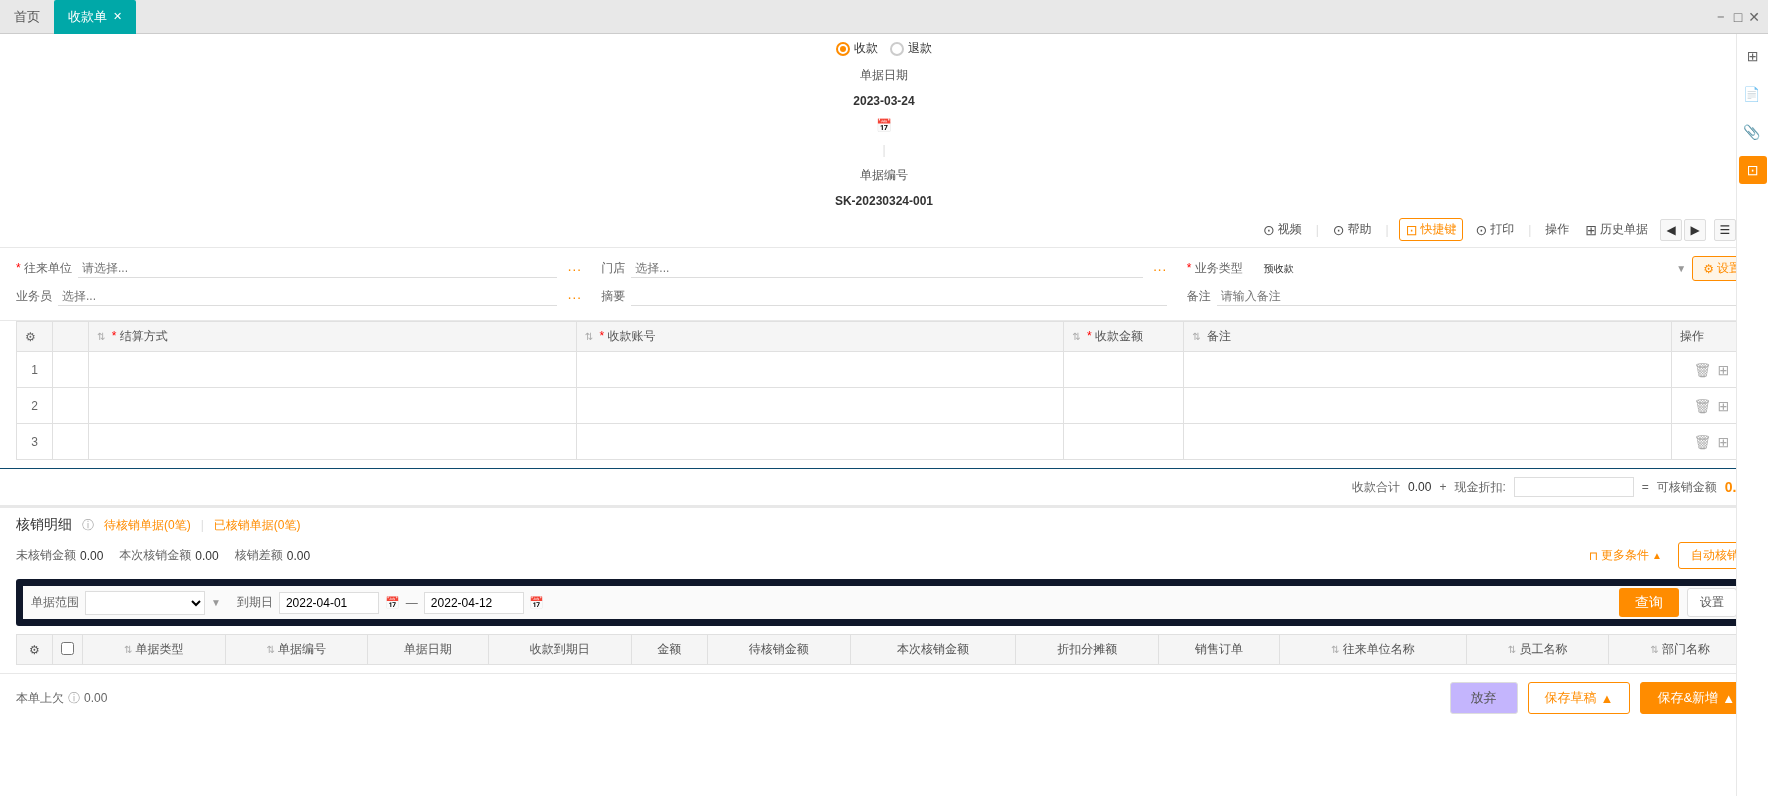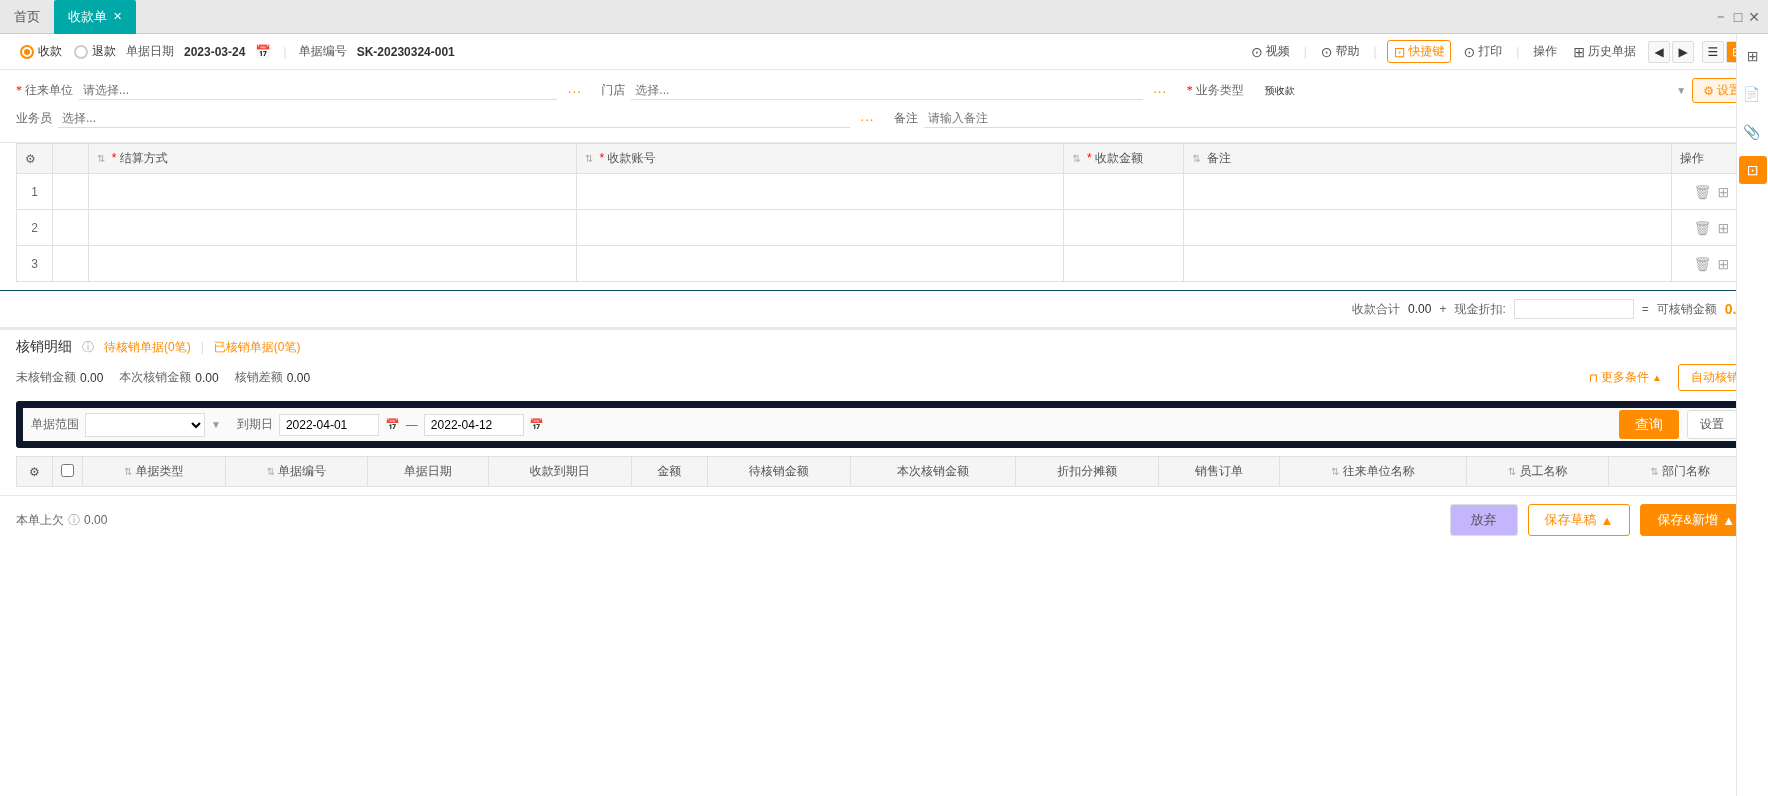--- a/index.html
+++ b/index.html
@@ -11,21 +11,21 @@
     .tab-item.active { background: #00a8a8; color: #fff; border-radius: 2px 2px 0 0; }
     .tab-item .tab-close { margin-left: 6px; font-size: 11px; cursor: pointer; }
     .tab-spacer { flex: 1; }
     .tab-controls { display: flex; align-items: center; padding-right: 8px; gap: 6px; }
     .tab-controls span { font-size: 14px; cursor: pointer; color: #666; }
 
     
     .main { background: #fff; height: calc(796px - 34px); overflow-y: auto; display: flex; flex-direction: column; }
 
     
-    .toolbar-row { display: flex; align-items: center; padding: 6px 20px; background: #fff; border-bottom: 1px solid #e8e8e8; gap: 10px; }
+    .toolbar-row { display: flex; align-items: center; padding: 6px 8px; background: #fff; border-bottom: 1px solid #e8e8e8; gap: 10px; flex-direction: column; }
     .radio-group { display: flex; align-items: center; gap: 12px; }
     .radio-item { display: flex; align-items: center; gap: 4px; cursor: pointer; }
     .radio-dot { width: 14px; height: 14px; border-radius: 50%; border: 2px solid #ccc; display: flex; align-items: center; justify-content: center; }
     .radio-dot.active { border-color: #ff8c00; }
     .radio-dot.active::after { content: ''; width: 6px; height: 6px; border-radius: 50%; background: #ff8c00; display: block; }
     .toolbar-label { color: #555; font-size: 12px; }
     .toolbar-value { color: #333; font-size: 12px; font-weight: bold; }
     .toolbar-icon { color: #ff8c00; cursor: pointer; font-size: 13px; }
     .toolbar-sep { color: #ddd; margin: 0 2px; }
     .right-toolbar { margin-left: auto; display: flex; align-items: center; gap: 8px; }
@@ -33,21 +33,21 @@
     .toolbar-btn .icon { font-size: 14px; }
     .toolbar-btn.highlight { color: #ff8c00; border: 1px solid #ff8c00; border-radius: 3px; padding: 2px 6px; }
     .nav-arrows { display: flex; gap: 2px; }
     .nav-btn { width: 22px; height: 22px; display: flex; align-items: center; justify-content: center; border: 1px solid #ddd; border-radius: 2px; cursor: pointer; background: #f8f8f8; font-size: 12px; }
     .view-toggle { display: flex; gap: 2px; }
 
     
     .form-section { padding: 8px 16px; background: #fff; border-bottom: 1px solid #e8e8e8; }
     .form-row { display: flex; align-items: center; margin-bottom: 6px; gap: 0; }
     .form-field { display: flex; align-items: center; gap: 6px; flex: 1; }
-    .form-label { color: #666; font-size: 12px; white-space: nowrap; font-family: Liberation Serif, serif; }
+    .form-label { color: #666; font-size: 12px; white-space: nowrap; }
     .form-input { border: none; border-bottom: 1px solid #ddd; padding: 2px 4px; font-size: 12px; color: #999; outline: none; flex: 1; min-width: 80px; cursor: pointer; }
     .more-btn { color: #ff8c00; cursor: pointer; font-size: 14px; margin-left: 4px; }
     .dropdown-arrow { color: #999; font-size: 10px; cursor: pointer; }
     .settings-btn { background: #fff5e6; border: 1px solid #ff8c00; color: #ff8c00; padding: 3px 10px; border-radius: 3px; cursor: pointer; font-size: 12px; display: flex; align-items: center; gap: 3px; }
 
     
     .table-section { padding: 0 16px 8px; flex-shrink: 0; }
     .data-table { width: 100%; border-collapse: collapse; }
     .data-table th { background: #f5f5f5; border: 1px solid #e0e0e0; padding: 6px 8px; font-size: 12px; color: #555; font-weight: normal; text-align: left; white-space: nowrap; }
     .data-table th .sort-icon { color: #aaa; font-size: 10px; margin-right: 3px; }
@@ -221,20 +221,24 @@
       </div>
     </div>
     <div class="form-row">
 
       <div class="form-field" style="flex:2;">
         <span class="form-label">业务员</span>
         <input class="form-input" type="text" placeholder="选择..." style="">
         <span class="more-btn">···</span>
       </div>
 
+      <div class="form-field" style="flex:2;margin-left:20px;">
+        <span class="form-label">摘要</span>
+        <input class="form-input" type="text" style="">
+      </div>
 
       <div class="form-field" style="flex:2;margin-left:20px;">
         <span class="form-label">备注</span>
         <input class="form-input" type="text" placeholder="请输入备注" style="">
       </div>
     </div>
   </div>
 
   <div class="table-section">
     <table class="data-table">

